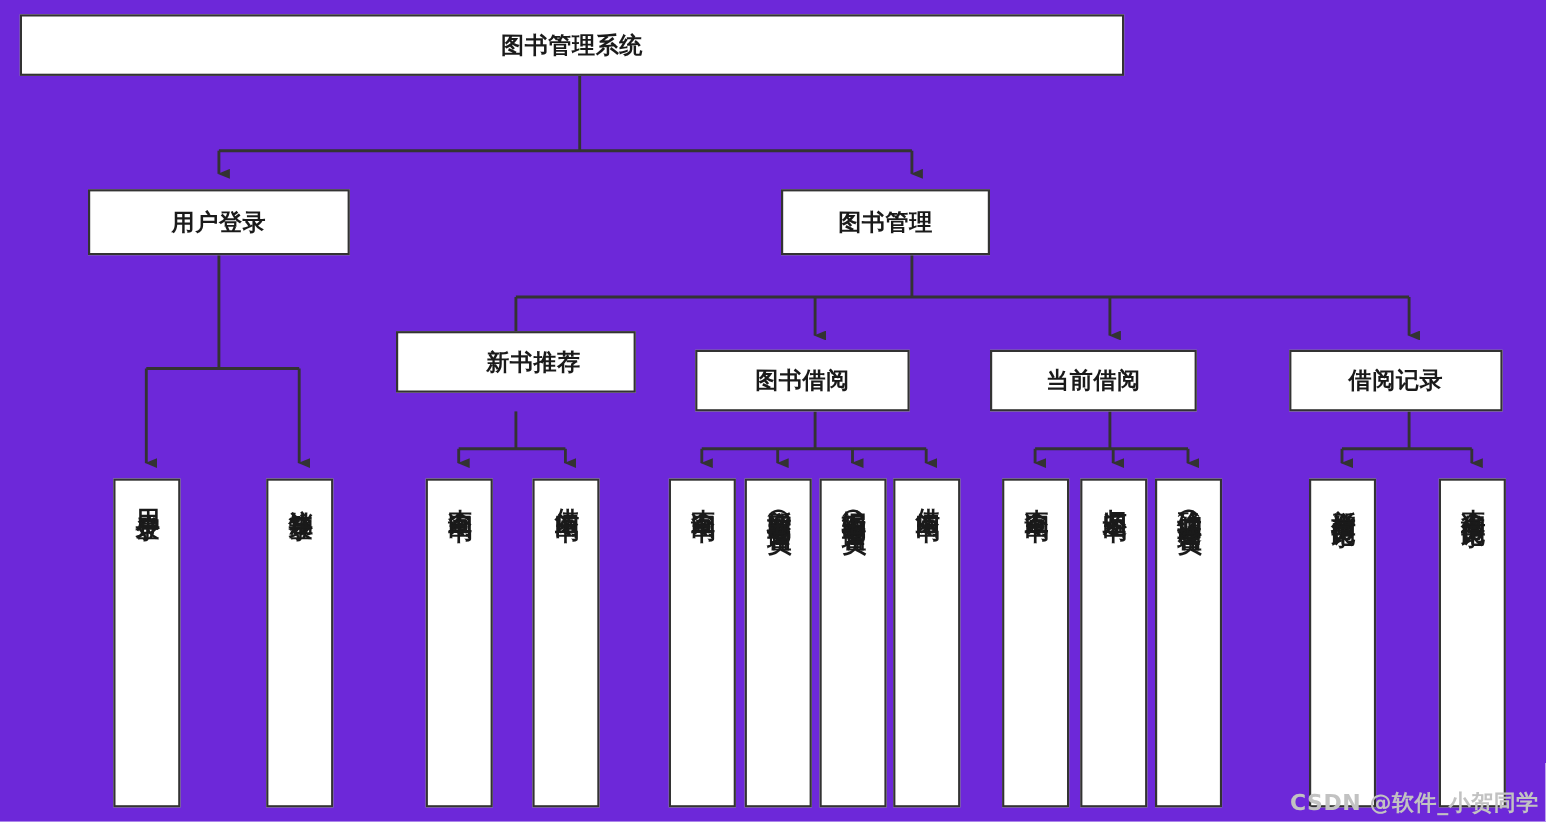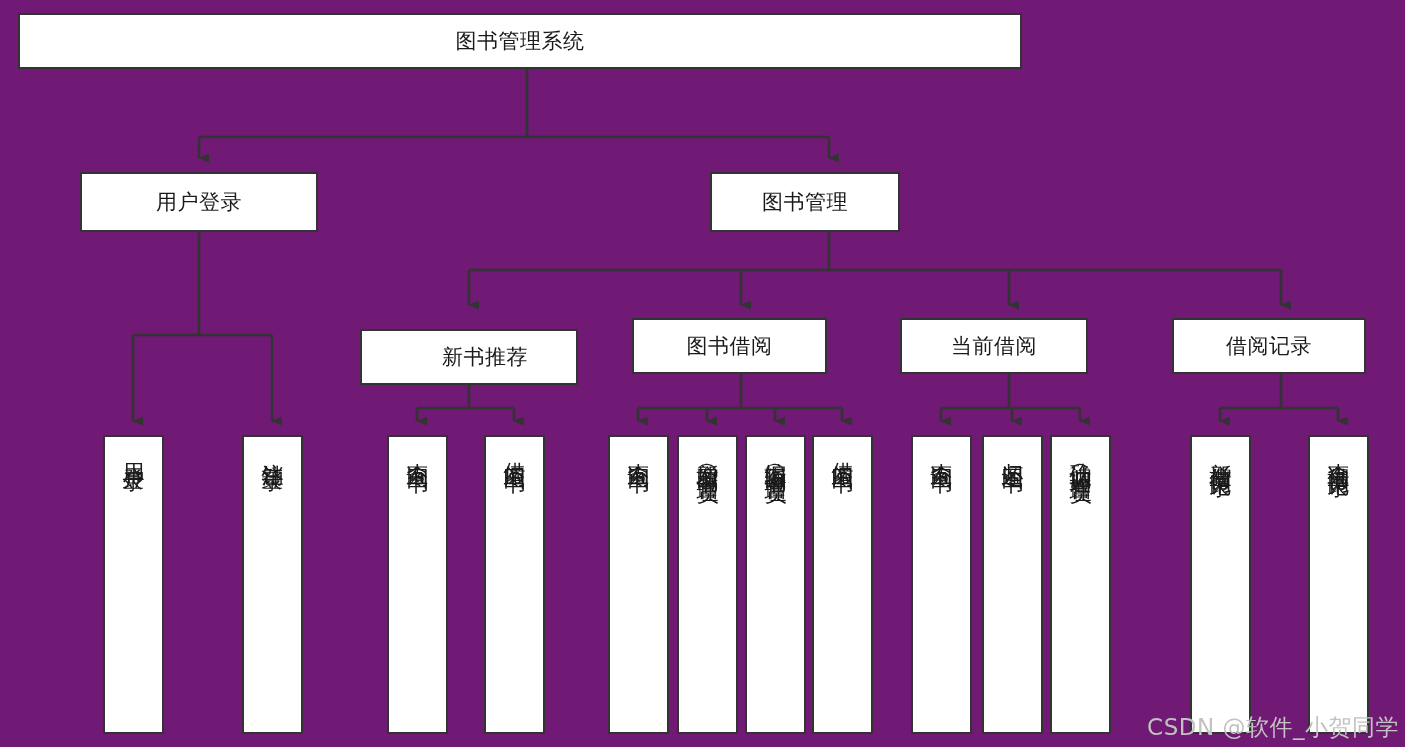--- a/index.html
+++ b/index.html
@@ -8,22 +8,23 @@
     padding: 0;
     background: #ffffff;
   }
   body {
     font-family: "DejaVu Sans", "Liberation Sans", sans-serif;
   }
   #canvas {
     position: relative;
     width: 1405px;
     height: 747px;
-    background: #701a75;
+    background: #6d28d9;
     overflow: hidden;
+    font-weight: bold;
   }
   #edges {
     position: absolute;
     left: 0;
     top: 0;
     width: 1405px;
     height: 747px;
     pointer-events: none;
   }
   .node {
@@ -56,21 +57,21 @@
     writing-mode: vertical-rl;
     text-orientation: upright;
     font-size: 22px;
     line-height: 1;
     letter-spacing: 3px;
   }
   #watermark {
     position: absolute;
     right: 6px;
     bottom: 4px;
-    font-size: 23px;
+    font-size: 20px;
     color: #c2c2c2;
     letter-spacing: 0.5px;
     white-space: nowrap;
   }
 </style>
 </head>
 <body>
 
 <div id="canvas">
 
@@ -128,21 +129,21 @@
     <span class="label">图书管理系统</span>
   </div>
 
   <div class="node h" style="left: 80px; top: 172px; width: 238px; height: 60px;">
     <span class="label">用户登录</span>
   </div>
   <div class="node h" style="left: 710px; top: 172px; width: 190px; height: 60px;">
     <span class="label">图书管理</span>
   </div>
 
-  <div class="node h" style="left: 360px; top: 329px; width: 218px; height: 56px; padding-left: 32px;">
+  <div class="node h" style="left: 360px; top: 301px; width: 218px; height: 56px; padding-left: 32px;">
     <span class="label">新书推荐</span>
   </div>
   <div class="node h" style="left: 632px; top: 318px; width: 195px; height: 56px;">
     <span class="label">图书借阅</span>
   </div>
   <div class="node h" style="left: 900px; top: 318px; width: 188px; height: 56px;">
     <span class="label">当前借阅</span>
   </div>
   <div class="node h" style="left: 1172px; top: 318px; width: 194px; height: 56px;">
     <span class="label">借阅记录</span>

